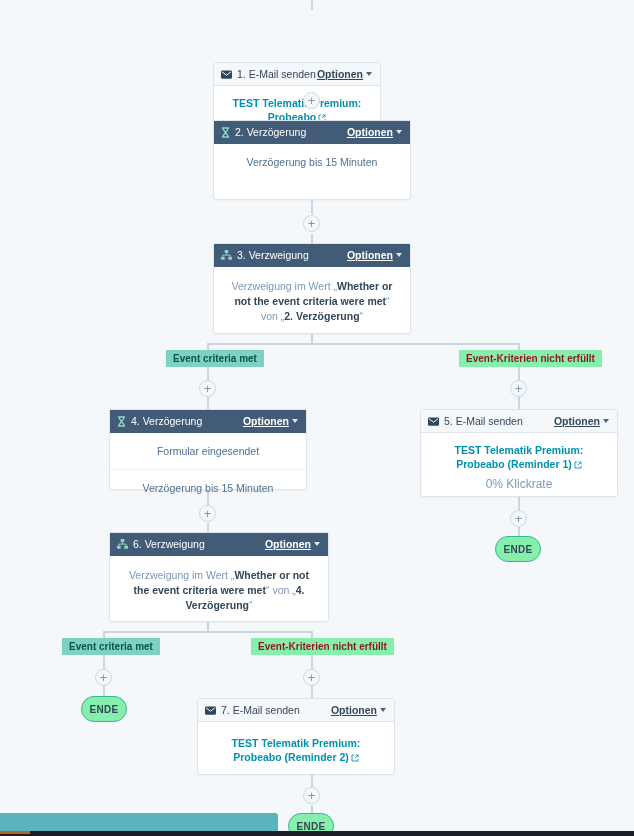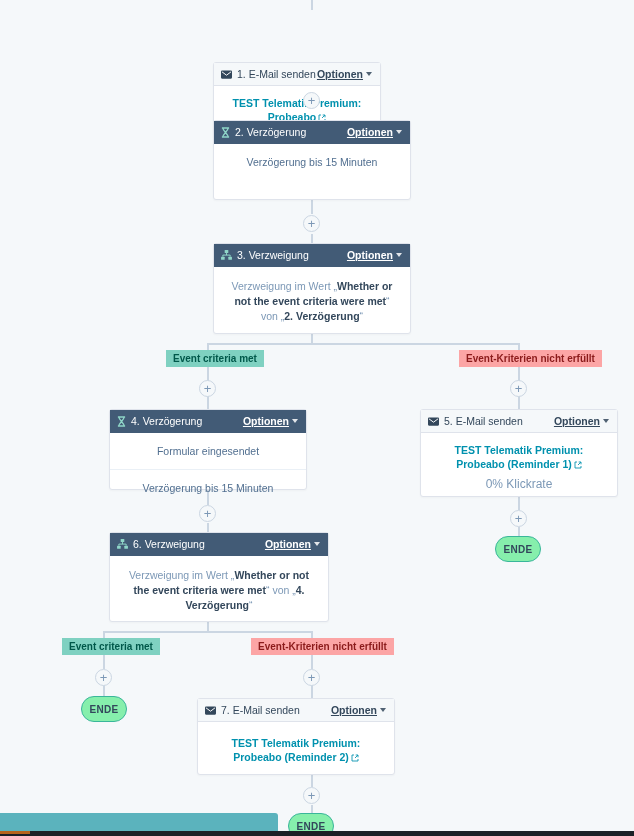--- a/index.html
+++ b/index.html
@@ -138,21 +138,21 @@
   
   .blabel {
     position: absolute;
     font-size: 10px;
     font-weight: bold;
     padding: 3px 7px;
     white-space: nowrap;
     z-index: 4;
   }
   .blabel.yes { background: #7fd1c1; color: #00584a; }
-  .blabel.no  { background: #fca5a5; color: #8b1b1b; }
+  .blabel.no  { background: #86efac; color: #8b1b1b; }
 
   
   .ende {
     position: absolute;
     width: 46px; height: 26px;
     border: 1.5px solid #39b69a;
     border-radius: 14px;
     background: #86efac;
     color: #33475b;
     font-size: 10px;

